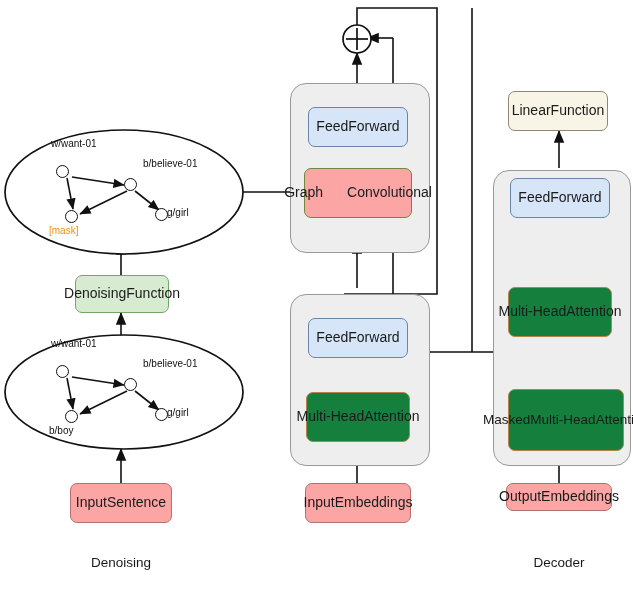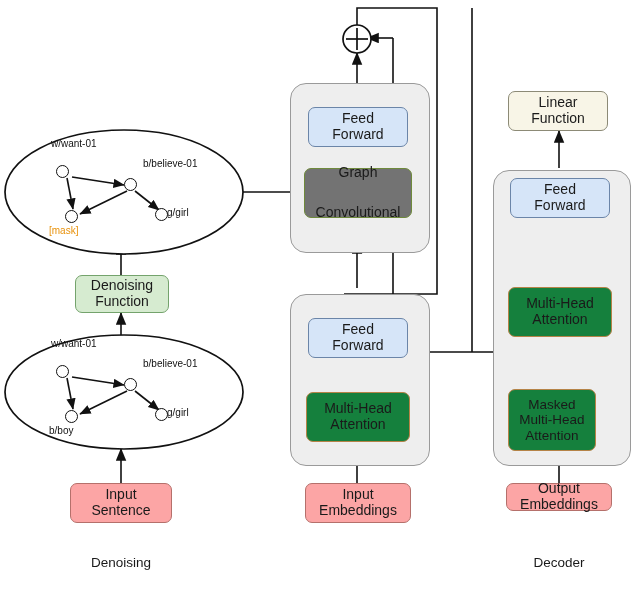--- a/index.html
+++ b/index.html
@@ -1,29 +1,29 @@
 <!DOCTYPE html>
 <html><head>
 <meta charset="utf-8">
 <style>
   html,body{margin:0;padding:0;background:#ffffff;}
   body{width:633px;height:589px;font-family:"Liberation Sans",sans-serif;color:#1a1a1a;}
   #stage{position:relative;width:633px;height:589px;overflow:hidden;background:#fff;}
   #svg-layer{position:absolute;left:0;top:0;width:633px;height:589px;}
 
-  .node{position:absolute;box-sizing:border-box;display:flex;flex-direction:column;
+  .node{position:absolute;box-sizing:border-box;display:flex;flex-direction:row;
         align-items:center;justify-content:center;text-align:left;
         border:1px solid #555;border-radius:7px;line-height:1.12;}
   .node span{display:block;white-space:nowrap;}
 
   .panel{position:absolute;box-sizing:border-box;background:#eeeeee;
          border:1px solid #9a9a9a;border-radius:16px;}
 
   .blue{background:#d6e5f8;border-color:#6b85a8;}
-  .green{background:#737373;border-color:#6f8a3c;gap:24px;}
+  .green{background:#fca5a5;border-color:#6f8a3c;gap:24px;}
   .peach{background:#15803d;border-color:#b58347;margin-top:20px;}
   .pink{background:#fca5a5;border-color:#b5706b;}
   .mint{background:#d6ebd0;border-color:#74a36c;}
   .cream{background:#f8f5e7;border-color:#8c8a76;}
 
   .f13{font-size:13.5px;}
   .f14{font-size:14px;}
 
   .collabel{position:absolute;font-size:13.5px;color:#1a1a1a;text-align:center;
             width:160px;}
@@ -191,21 +191,21 @@
   <div class="node blue f14" style="left:510px;top:178px;width:100px;height:40px;">
     <span>Feed</span>
     <span>Forward</span>
   </div>
 
   <div class="node peach f14" style="left:508px;top:267px;width:104px;height:50px;">
     <span>Multi-Head</span>
     <span>Attention</span>
   </div>
 
-  <div class="node peach f13" style="left:508px;top:369px;width:88px;height:62px;">
+  <div class="node peach f13" style="left:508px;top:369px;width:116px;height:62px;">
     <span>Masked</span>
     <span>Multi-Head</span>
     <span>Attention</span>
   </div>
 
   <div class="node pink f14" style="left:506px;top:483px;width:106px;height:28px;">
     <span>Output</span>
     <span>Embeddings</span>
   </div>
 

